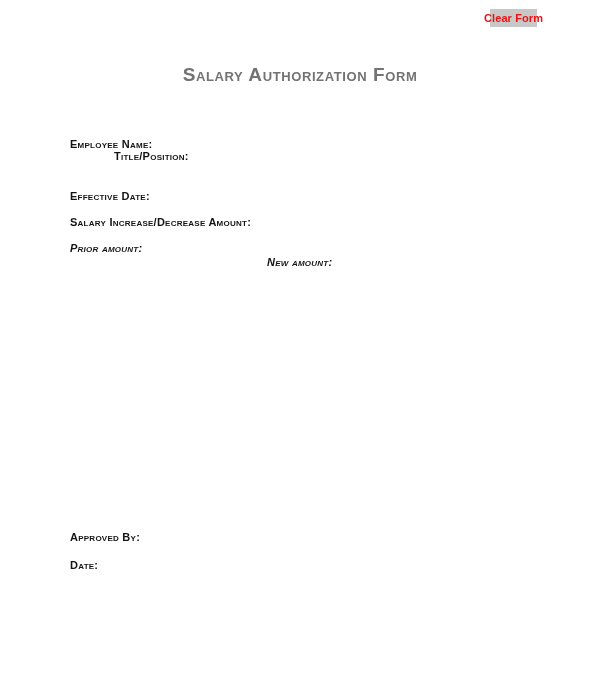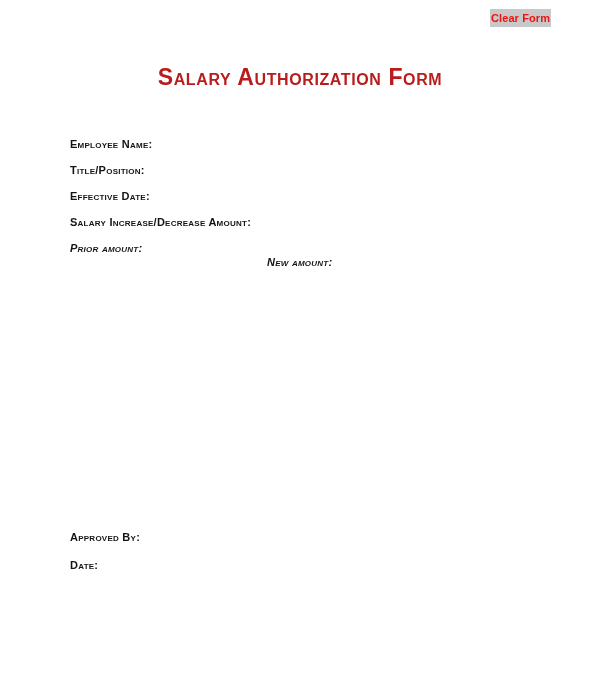--- a/index.html
+++ b/index.html
@@ -20,21 +20,21 @@
     height: 700px;
     background: #ffffff;
     overflow: hidden;
   }
 
   
   #clear-form-button {
     position: absolute;
     left: 490px;
     top: 9px;
-    width: 61px;
+    width: 47px;
     height: 18px;
     background: #c8c8c8;
     border: 0;
     padding: 4px;
     margin: 0;
     display: flex;
     align-items: center;
     justify-content: center;
     cursor: pointer;
     font-family: "Liberation Sans", sans-serif;
@@ -47,25 +47,25 @@
   }
 
   
   #form-title {
     position: absolute;
     left: 0;
     top: 64px;
     width: 600px;
     text-align: center;
     font-family: "Liberation Sans", sans-serif;
-    font-size: 23px;
+    font-size: 19px;
     font-weight: bold;
     font-variant: small-caps;
     letter-spacing: 0.6px;
-    color: #b91c1c;
+    color: #737373;
     white-space: nowrap;
   }
 
   
   .field-row {
     position: absolute;
     left: 70px;
     height: 15px;
     display: flex;
     align-items: center;
@@ -87,21 +87,21 @@
     font-family: "Liberation Sans", sans-serif;
     font-size: 11.5px;
     color: #141414;
     white-space: nowrap;
     line-height: 1;
     margin-left: 6px;
   }
 
   
   #row-employee-name  { top: 137px; }
-  #row-title-position { top: 163px; }
+  #row-title-position { top: 149px; margin-left: 44px; }
   #row-effective-date { top: 189px; }
   #row-salary-amount  { top: 215px; justify-content: flex-end; }
   #row-amounts        { top: 241px; }
   #row-reason         { top: 320px; }
   #row-approved-by    { top: 530px; }
   #row-date           { top: 556px; align-items: flex-end; }
 
   
   #row-amounts {
     left: 70px;

